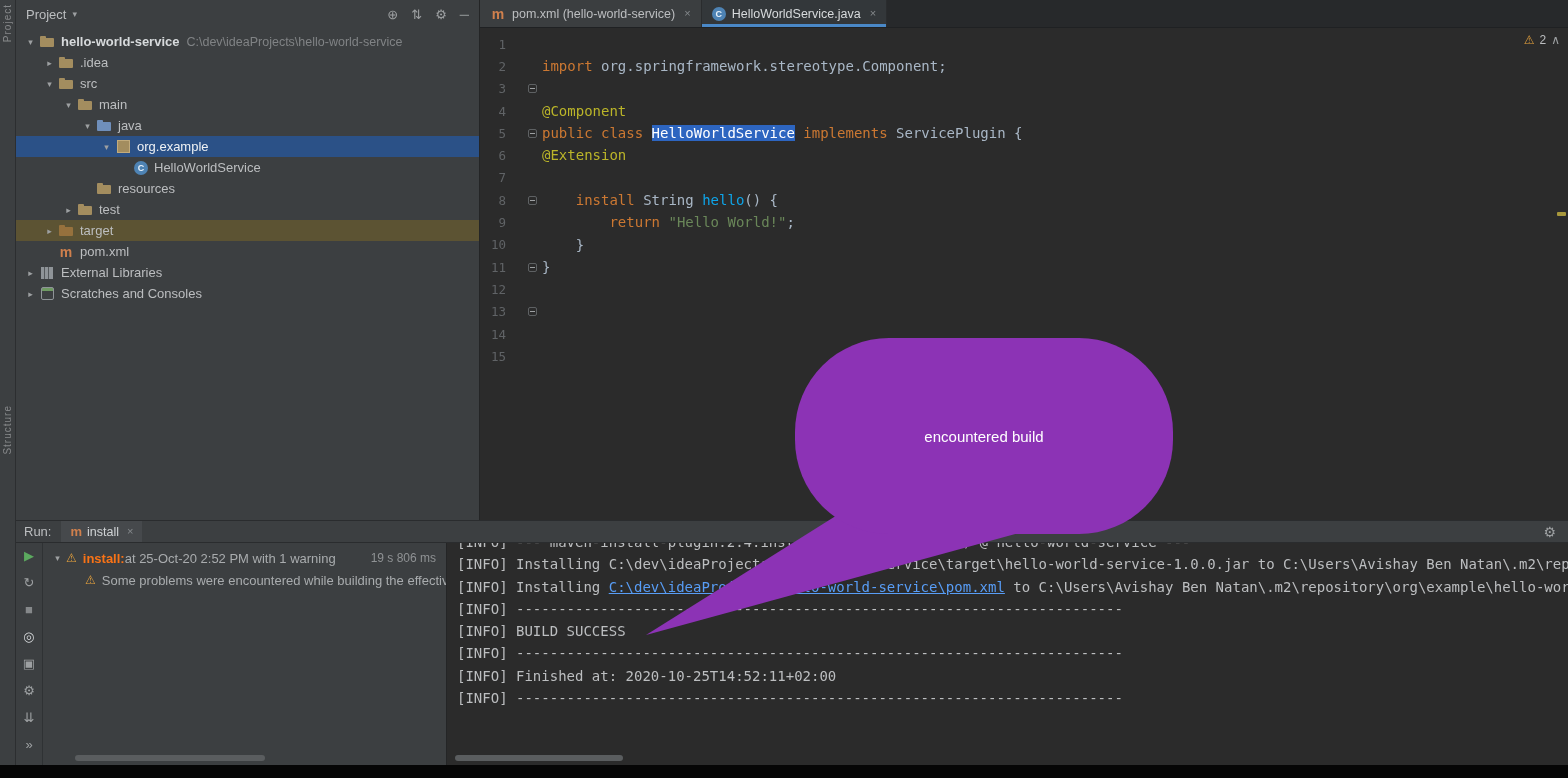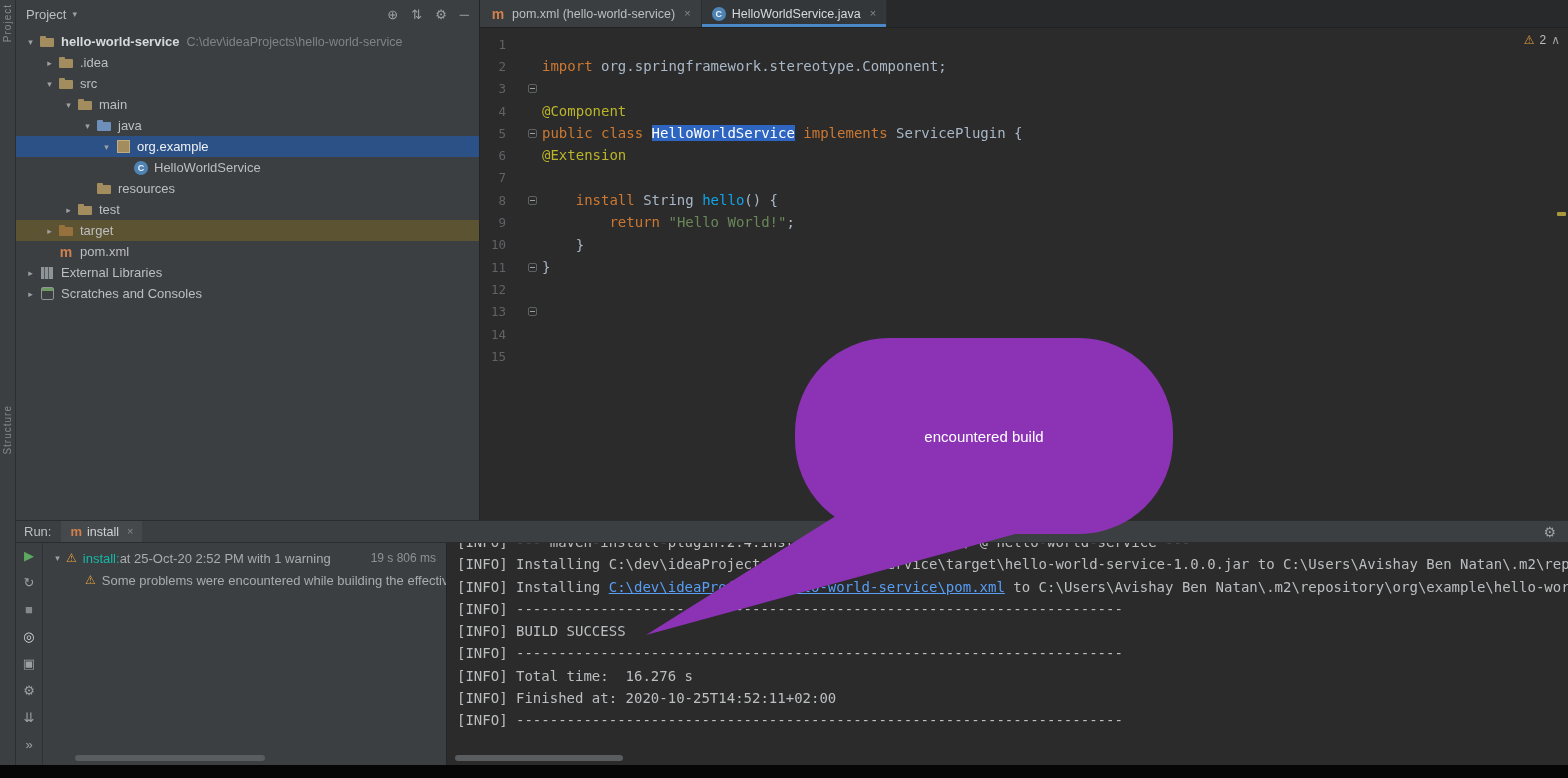--- a/index.html
+++ b/index.html
@@ -70,21 +70,21 @@
 .mvn{color:#d0804d;font-weight:700;font-size:13px}
 .rhead-spacer{flex:1}
 .rgear{color:#9da0a2;font-size:14px;margin-right:4px}
 .rbody{flex:1;display:flex;min-height:0}
 #run-toolbar{width:27px;flex:0 0 27px;background:#3c3f41;border-right:1px solid #2f3234;display:flex;flex-direction:column;align-items:center;padding-top:6px;gap:14px}
 .rt-icon{font-size:13px;line-height:1;cursor:default}
 #run-tree{width:404px;flex:0 0 404px;background:#3c3f41;border-right:1px solid #242526;padding-top:4px;overflow:hidden}
 .rtrow{height:22px;display:flex;align-items:center;white-space:nowrap;font-size:13px;padding-left:6px}
 .rt-child{padding-left:42px}
 .icw{color:#e9a33c;font-size:12px;margin-right:6px}
-.rt-bold{font-weight:400;color:#14b8a6}
+.rt-bold{font-weight:700;color:#f97316}
 .rt-text{color:#a9acae}
 .rt-time{margin-left:auto;padding-right:10px;color:#8f9294;font-size:12px}
 #console{flex:1;background:#2b2b2b;overflow:hidden;padding-left:10px}
 .con-line{height:22.3px;line-height:22.3px;white-space:pre;font-family:"DejaVu Sans Mono",monospace;font-size:14px;color:#bcbec0}
 .con-line:first-child{margin-top:-12px}
 .c-pl{color:#bcbec0}
 .c-link{color:#589df6;text-decoration:underline}
 
 #bubble-svg{position:absolute;left:598px;top:332px;z-index:40}
 #bubble-text{position:absolute;left:795px;top:338px;width:378px;height:196px;display:flex;align-items:center;justify-content:center;color:#ffffff;font-size:15px;z-index:41}
@@ -327,21 +327,20 @@
         <span class="rt-text">Some problems were encountered while building the effectiv</span>
       </div>
     </div>
     <div id="console">
         <div class="con-line"><span class="c-pl">[INFO] --- maven-install-plugin:2.4:install (default-install) @ hello-world-service ---</span></div>
         <div class="con-line"><span class="c-pl">[INFO] Installing C:\dev\ideaProjects\hello-world-service\target\hello-world-service-1.0.0.jar to C:\Users\Avishay Ben Natan\.m2\repository\org\example\hello-world-service\1.0.0\hello-world-service-1.0.0.jar</span></div>
         <div class="con-line"><span class="c-pl">[INFO] Installing </span><span class="c-link">C:\dev\ideaProjects\hello-world-service\pom.xml</span><span class="c-pl"> to C:\Users\Avishay Ben Natan\.m2\repository\org\example\hello-world-service\1.0.0\hello-world-service-1.0.0.pom</span></div>
         <div class="con-line"><span class="c-pl">[INFO] ------------------------------------------------------------------------</span></div>
         <div class="con-line"><span class="c-pl">[INFO] BUILD SUCCESS</span></div>
         <div class="con-line"><span class="c-pl">[INFO] ------------------------------------------------------------------------</span></div>
-        <div class="con-line"><span class="c-pl">[INFO] Total time:  16.276 s</span></div>
         <div class="con-line"><span class="c-pl">[INFO] Finished at: 2020-10-25T14:52:11+02:00</span></div>
         <div class="con-line"><span class="c-pl">[INFO] ------------------------------------------------------------------------</span></div>
       </div>
   </div>
 </div>
 
 <svg id="bubble-svg" width="585" height="312" viewBox="0 0 585 312">
   <path d="M252 175 L48 303 L425 200 Z" fill="#8c33b5"></path>
   <rect x="197" y="6" width="378" height="196" rx="94" ry="94" fill="#8c33b5"></rect>
 </svg>

